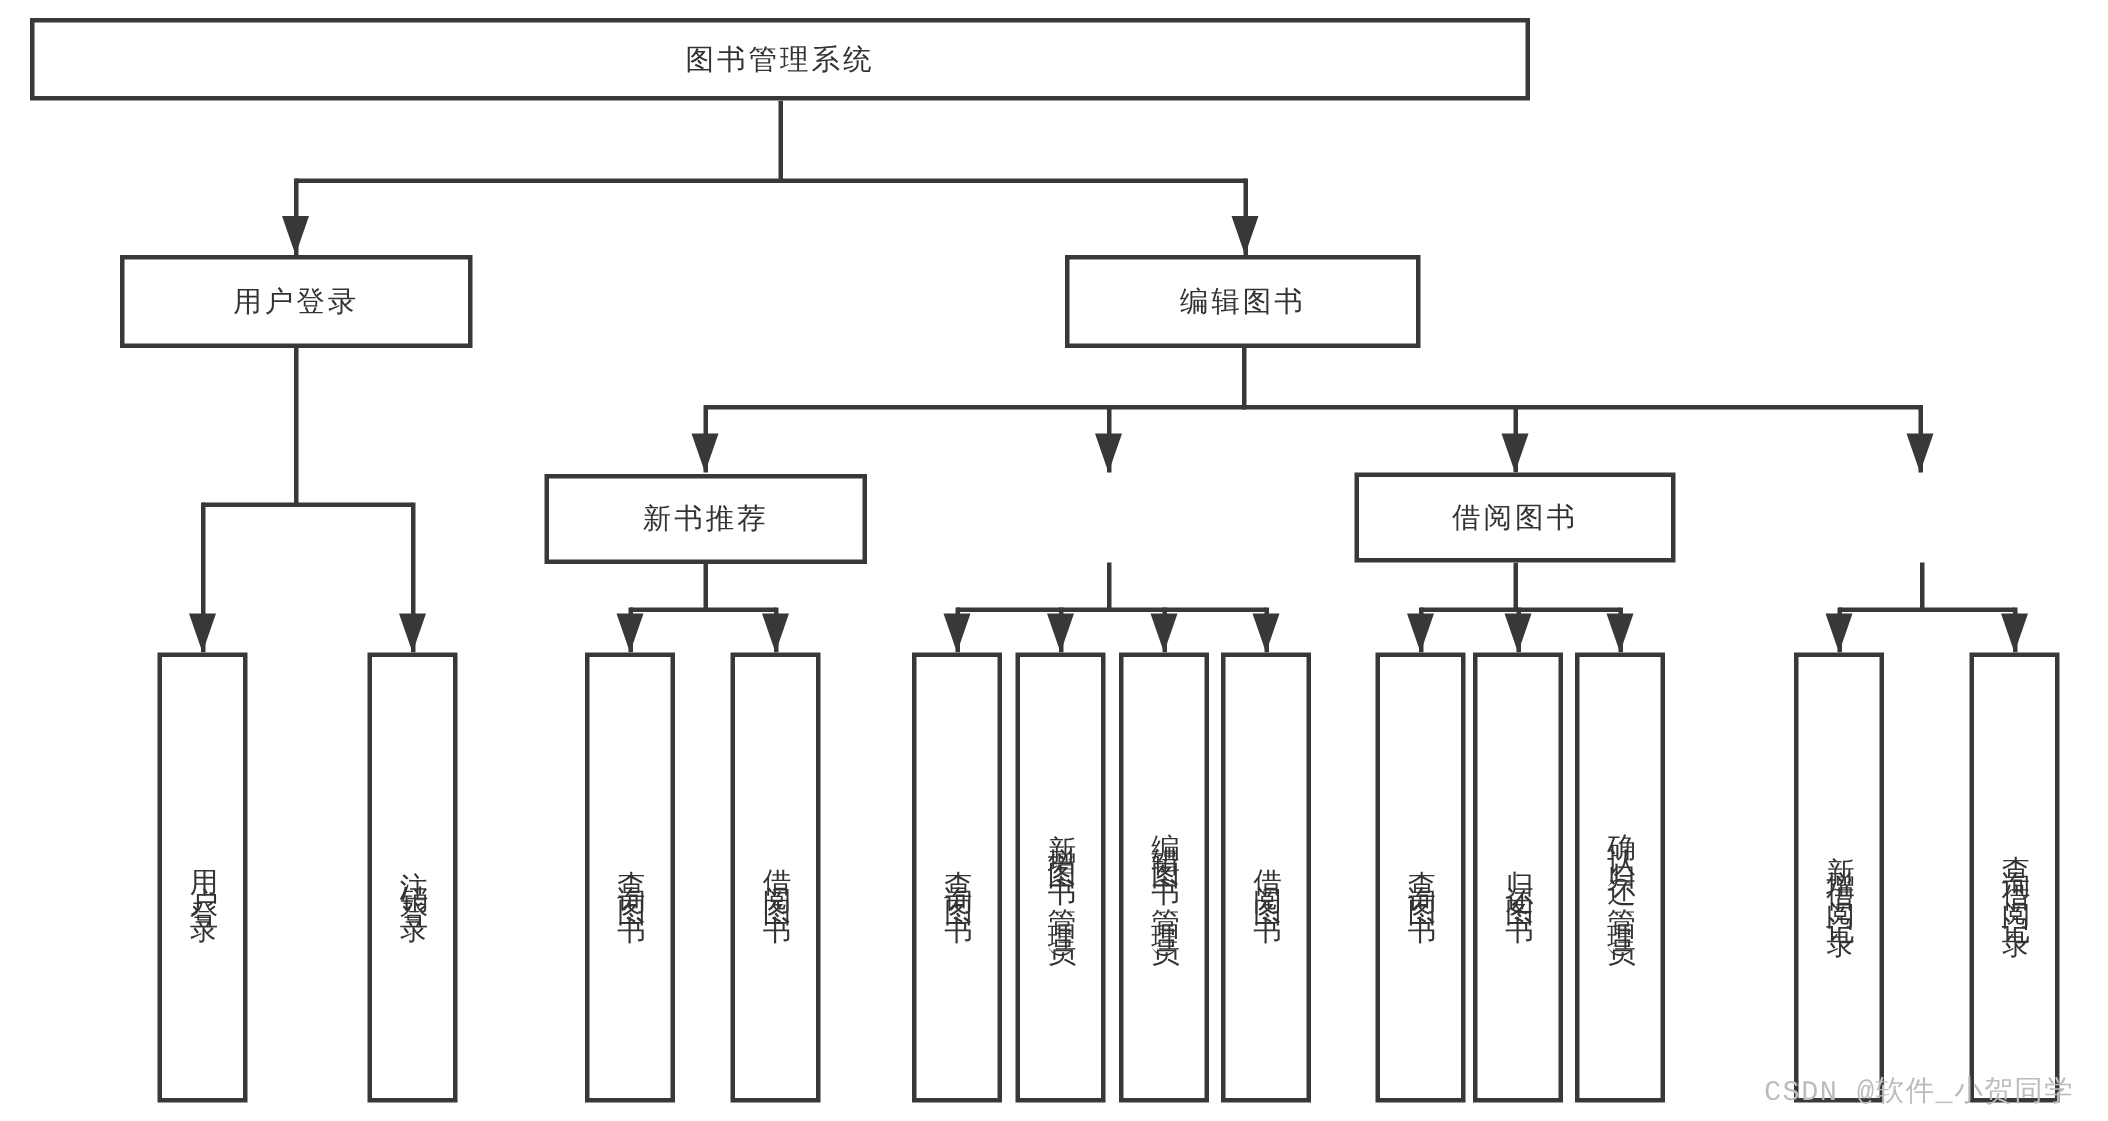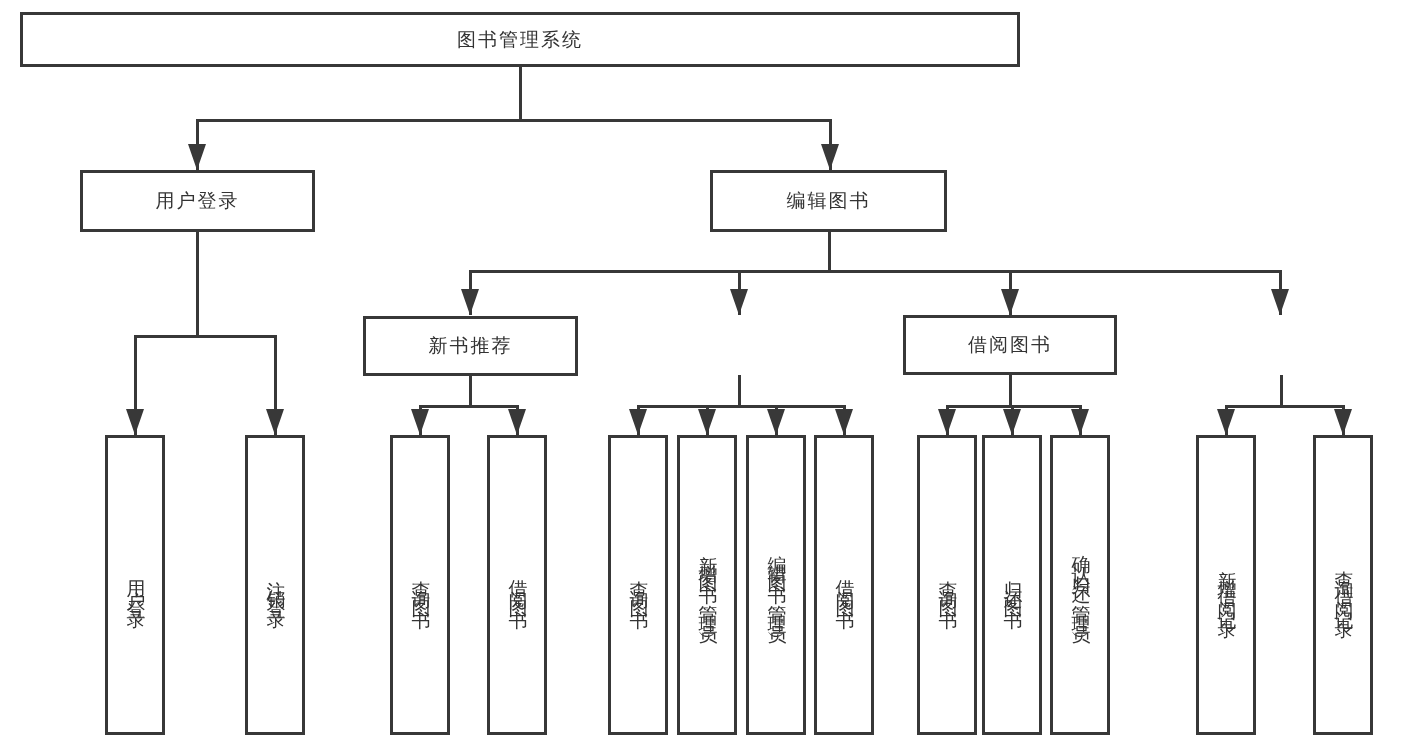--- a/index.html
+++ b/index.html
@@ -148,14 +148,15 @@
   <div class="vline" style="left:1079px;top:405px;height:30px"></div>
   <div class="arrow" style="left:1071px;top:409px"></div>
 
   <div class="vline" style="left:1280px;top:375px;height:33px"></div>
   <div class="hline" style="left:1226px;top:405px;width:117px"></div>
   <div class="vline" style="left:1225px;top:405px;height:30px"></div>
   <div class="arrow" style="left:1217px;top:409px"></div>
   <div class="vline" style="left:1342px;top:405px;height:30px"></div>
   <div class="arrow" style="left:1334px;top:409px"></div>
 
+  <div class="watermark">CSDN @软件_小贺同学</div>
 
 </div>
 
 </body></html>

